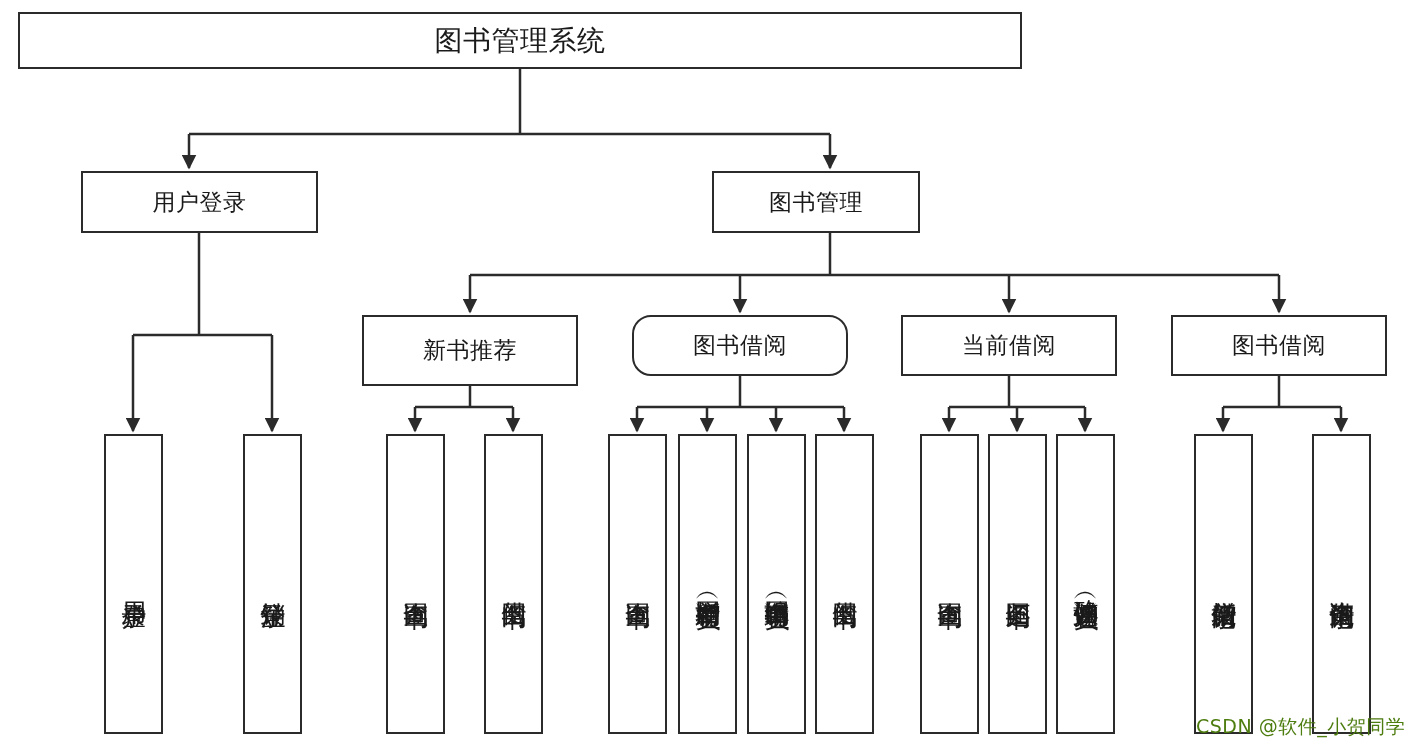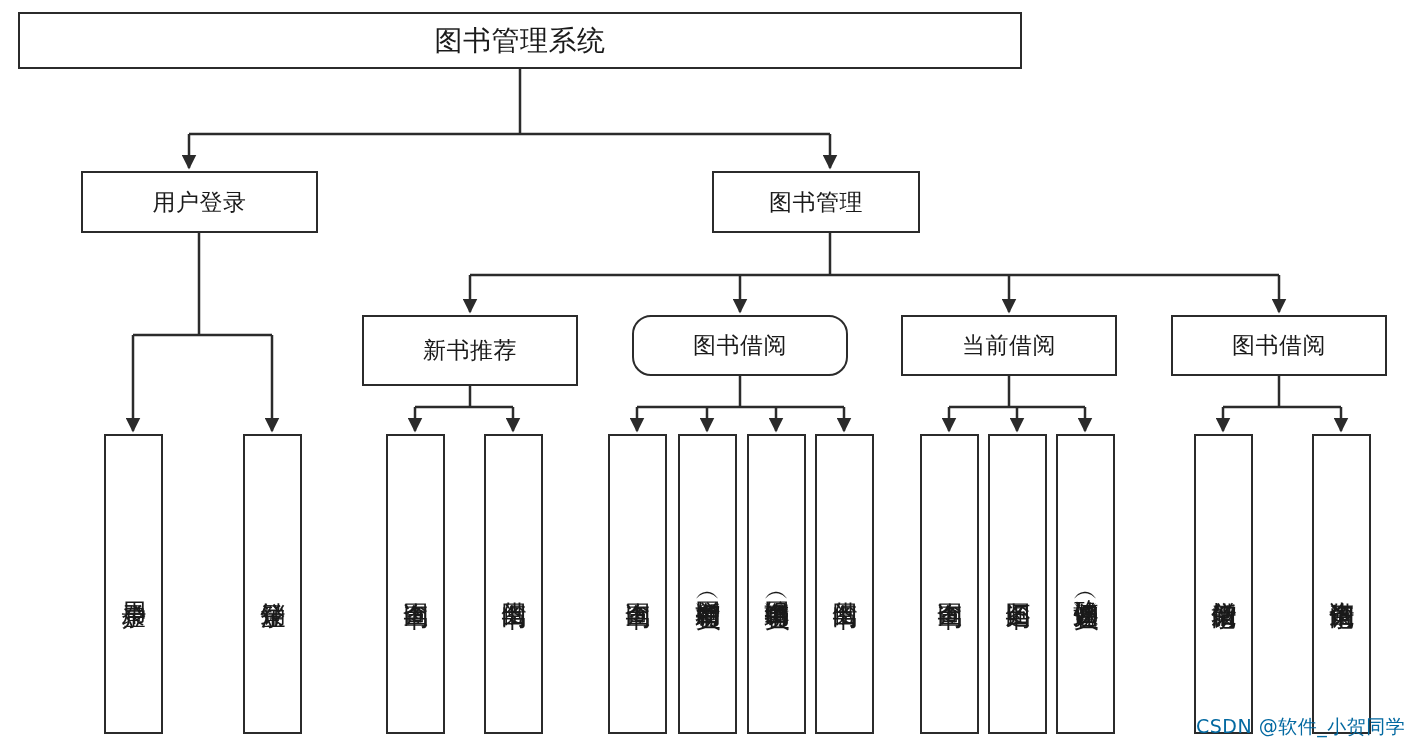--- a/index.html
+++ b/index.html
@@ -59,21 +59,21 @@
   .node.vert .node-label {
     writing-mode: vertical-rl;
     text-orientation: upright;
     font-size: 25px;
     line-height: 1.04;
     letter-spacing: 1px;
     max-height: 100%;
   }
   .watermark {
     position: absolute;
-    color: #0369a1;
+    color: #4d7c0f;
     font-size: 19px;
     letter-spacing: 0.5px;
     white-space: nowrap;
     user-select: none;
   }
 </style>
 </head>
 <body>
 
 <div id="diagram-canvas">

